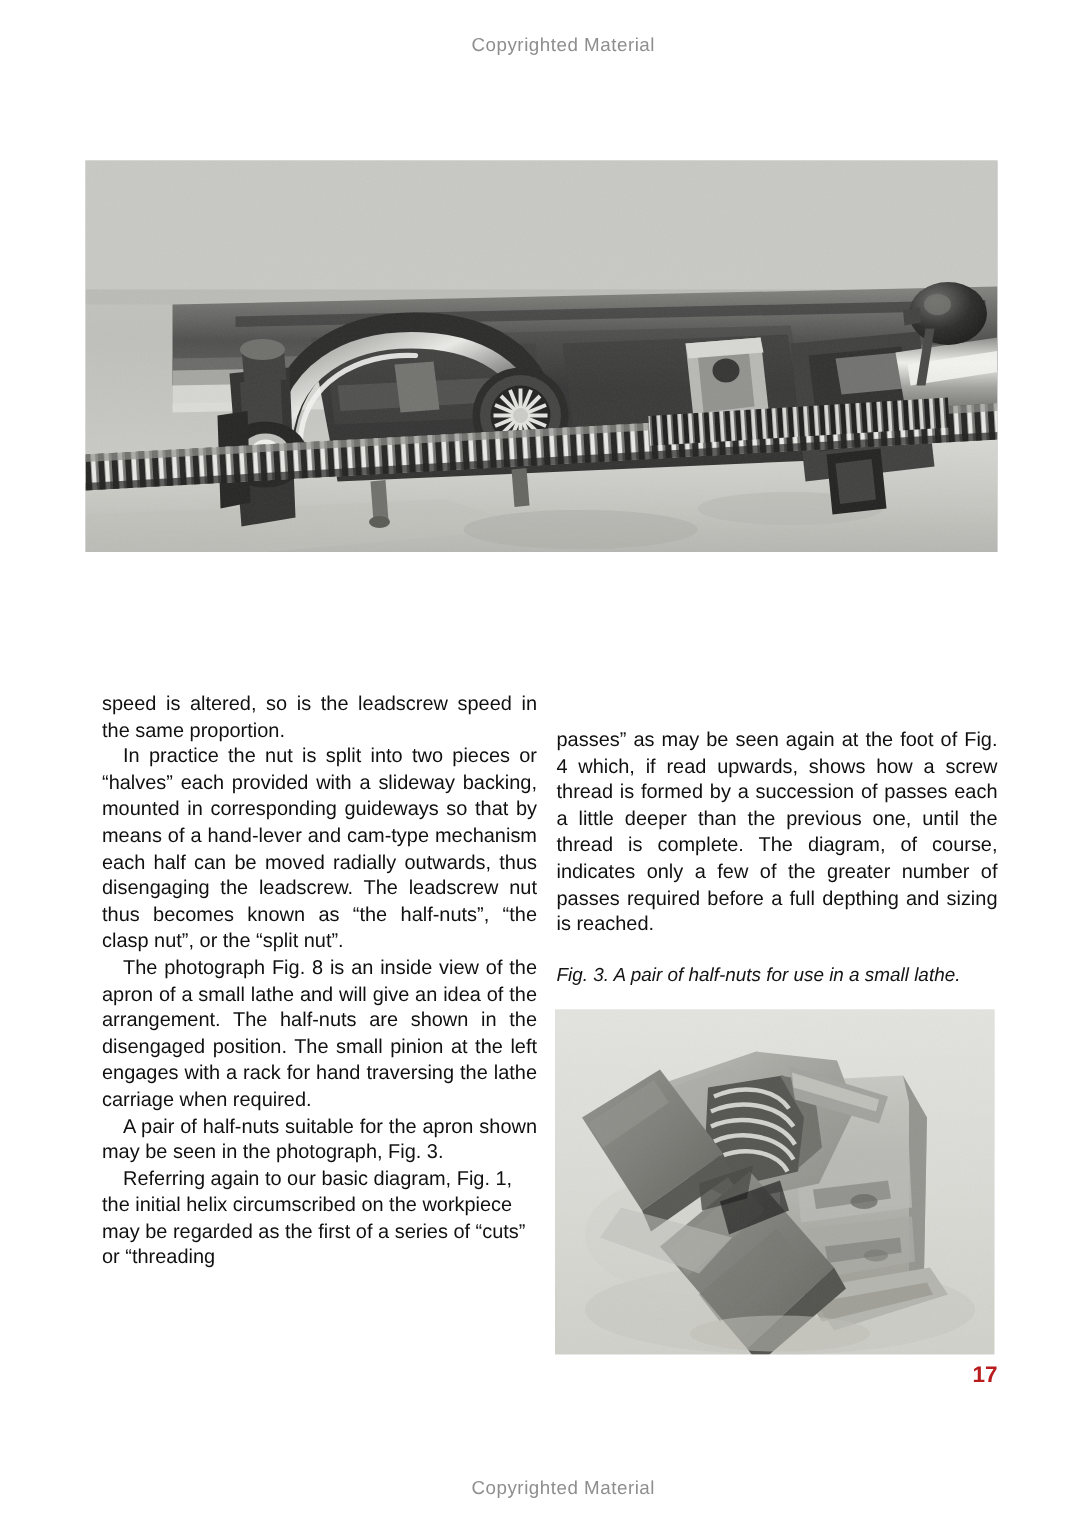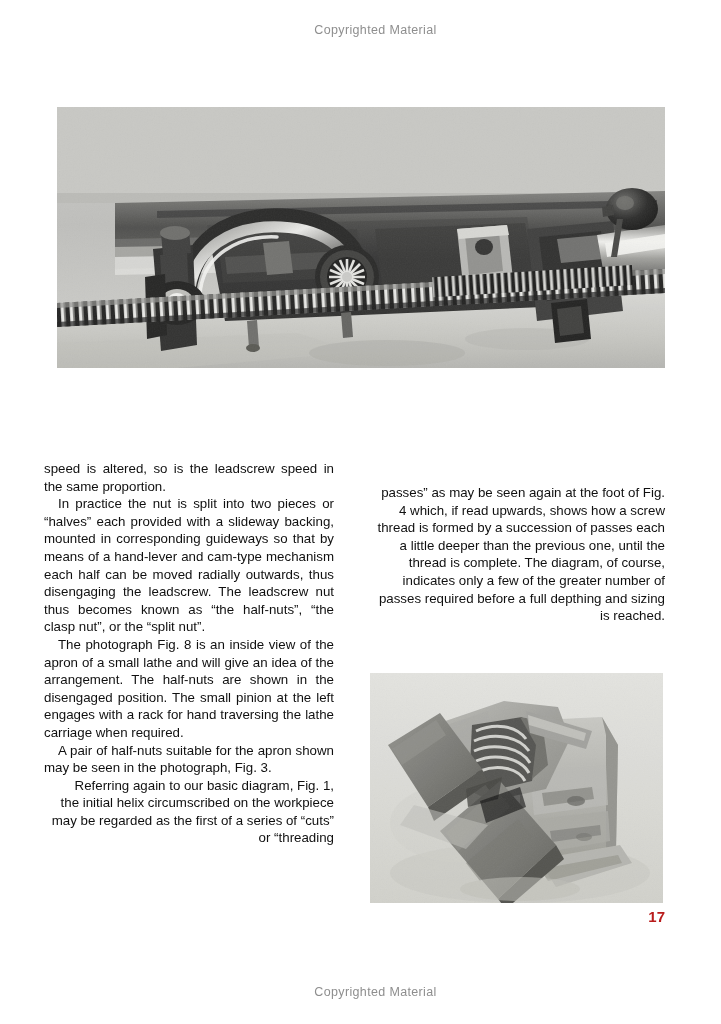--- a/index.html
+++ b/index.html
@@ -68,35 +68,35 @@
   .col {
     position: absolute;
     font-size: 13.3px;
     line-height: 17.6px;
     font-family: "Liberation Sans", sans-serif;
     color: #101010;
     text-align: justify;
     text-justify: inter-word;
   }
   .col-left {
-    left: 44px;
+    left: 68px;
     top: 460px;
     width: 290px;
   }
   .col-right {
     left: 371px;
     top: 484px;
     width: 294px;
   }
   .col p {
     margin: 0;
     text-align: justify;
   }
   .col p.indent { text-indent: 14px; }
-  .col p:last-child { text-align: right; }
+  .col p:last-child { text-align: left; }
 
   .caption3 {
     margin-top: 17px;
     font-style: italic;
     font-size: 12.6px;
     line-height: 16.2px;
     text-align: left;
     color: #141414;
   }
 
@@ -289,20 +289,21 @@
   <div class="col col-left">
     <p>speed is altered, so is the leadscrew speed in the same proportion.</p>
     <p class="indent">In practice the nut is split into two pieces or “halves” each provided with a slideway backing, mounted in corresponding guideways so that by means of a hand-lever and cam-type mechanism each half can be moved radially outwards, thus disengaging the leadscrew. The leadscrew nut thus becomes known as “the half-nuts”, “the clasp nut”, or the “split nut”.</p>
     <p class="indent">The photograph Fig. 8 is an inside view of the apron of a small lathe and will give an idea of the arrangement. The half-nuts are shown in the disengaged position. The small pinion at the left engages with a rack for hand traversing the lathe carriage when required.</p>
     <p class="indent">A pair of half-nuts suitable for the apron shown may be seen in the photograph, Fig. 3.</p>
     <p class="indent">Referring again to our basic diagram, Fig. 1, the initial helix circumscribed on the workpiece may be regarded as the first of a series of “cuts” or “threading</p>
   </div>
 
   <div class="col col-right">
     <p>passes” as may be seen again at the foot of Fig. 4 which, if read upwards, shows how a screw thread is formed by a succession of passes each a little deeper than the previous one, until the thread is complete. The diagram, of course, indicates only a few of the greater number of passes required before a full depthing and sizing is reached.</p>
+    <div class="caption3">Fig. 3. A pair of half-nuts for use in a small lathe.</div>
   </div>
 
   <div class="fig3-wrap">
     <svg class="fig3-svg" viewBox="0 0 293 230" preserveAspectRatio="none">
       <defs>
         <linearGradient id="bg3" x1="0" y1="0" x2="0" y2="1">
           <stop offset="0%" stop-color="#e2e2de"></stop>
           <stop offset="50%" stop-color="#d9d9d4"></stop>
           <stop offset="100%" stop-color="#cfcfc9"></stop>
         </linearGradient>

